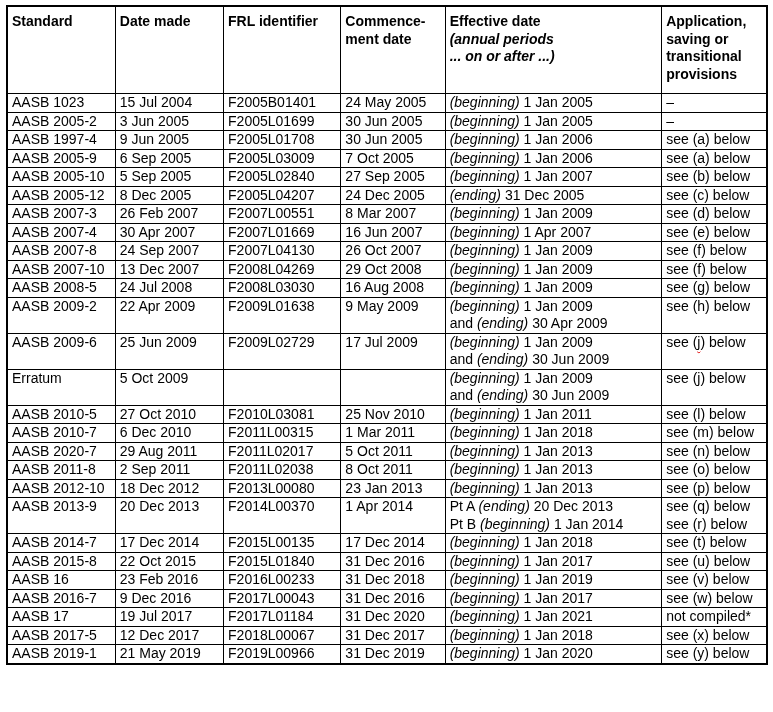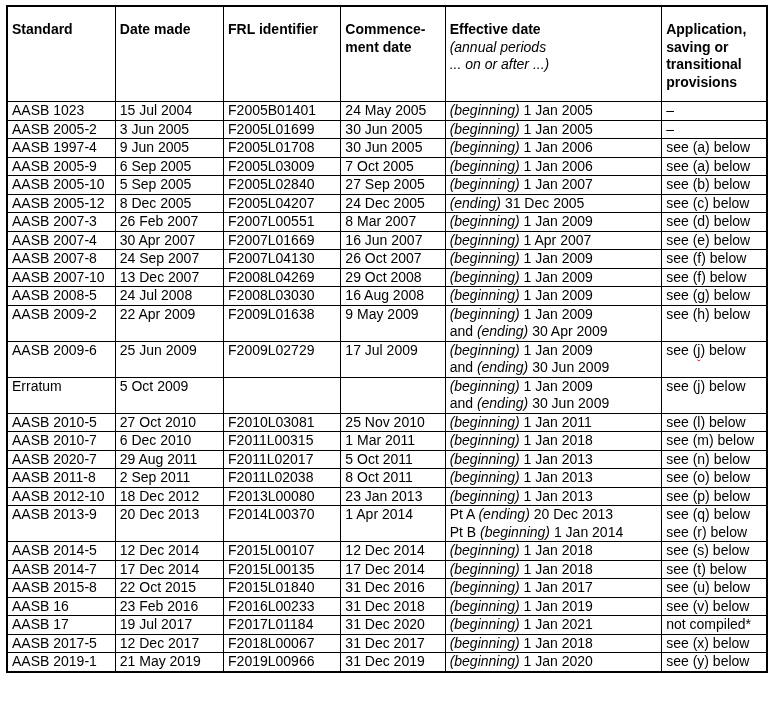--- a/index.html
+++ b/index.html
@@ -30,24 +30,24 @@
     text-align: left;
     font-size: 14px;
     line-height: 17.5px;
     font-weight: normal;
     padding: 0 2px 0 4px;
     overflow: hidden;
     word-wrap: break-word;
   }
   table.doc-table th {
     height: 80px;
-    padding-top: 14px;
+    padding-top: 6px;
   }
   .seg-b  { font-weight: 700; }
-  .seg-bi { font-weight: 400; font-style: italic; }
+  .seg-bi { font-weight: 700; font-style: italic; }
   .seg-i  { font-style: italic; }
   .seg-sq {
     text-decoration-line: underline;
     text-decoration-style: wavy;
     text-decoration-thickness: 1px;
     text-underline-offset: 2px;
     text-decoration-skip-ink: none;
   }
   .line { min-height: 17.5px; }
 </style>
@@ -331,32 +331,20 @@
         <td>
           <div class="line"><span>Pt A </span><span class="seg-i">(ending)</span><span> 20 Dec 2013</span></div>
           <div class="line"><span>Pt B </span><span class="seg-i">(beginning)</span><span> 1 Jan 2014</span></div>
         </td>
         <td>
           <div class="line"><span>see (q) below</span></div>
           <div class="line"><span>see (r) below</span></div>
         </td>
       </tr>
       <tr>
-        <td>AASB 2014-5</td>
-        <td>12 Dec 2014</td>
-        <td>F2015L00107</td>
-        <td>12 Dec 2014</td>
-        <td>
-          <div class="line"><span class="seg-i">(beginning)</span><span> 1 Jan 2018</span></div>
-        </td>
-        <td>
-          <div class="line"><span>see (s) below</span></div>
-        </td>
-      </tr>
-      <tr>
         <td>AASB 2014-7</td>
         <td>17 Dec 2014</td>
         <td>F2015L00135</td>
         <td>17 Dec 2014</td>
         <td>
           <div class="line"><span class="seg-i">(beginning)</span><span> 1 Jan 2018</span></div>
         </td>
         <td>
           <div class="line"><span>see (t) below</span></div>
         </td>
@@ -379,20 +367,32 @@
         <td>F2016L00233</td>
         <td>31 Dec 2018</td>
         <td>
           <div class="line"><span class="seg-i">(beginning)</span><span> 1 Jan 2019</span></div>
         </td>
         <td>
           <div class="line"><span>see (v) below</span></div>
         </td>
       </tr>
       <tr>
+        <td>AASB 2016-7</td>
+        <td>9 Dec 2016</td>
+        <td>F2017L00043</td>
+        <td>31 Dec 2016</td>
+        <td>
+          <div class="line"><span class="seg-i">(beginning)</span><span> 1 Jan 2017</span></div>
+        </td>
+        <td>
+          <div class="line"><span>see (w) below</span></div>
+        </td>
+      </tr>
+      <tr>
         <td>AASB 17</td>
         <td>19 Jul 2017</td>
         <td>F2017L01184</td>
         <td>31 Dec 2020</td>
         <td>
           <div class="line"><span class="seg-i">(beginning)</span><span> 1 Jan 2021</span></div>
         </td>
         <td>
           <div class="line"><span>not compiled*</span></div>
         </td>

